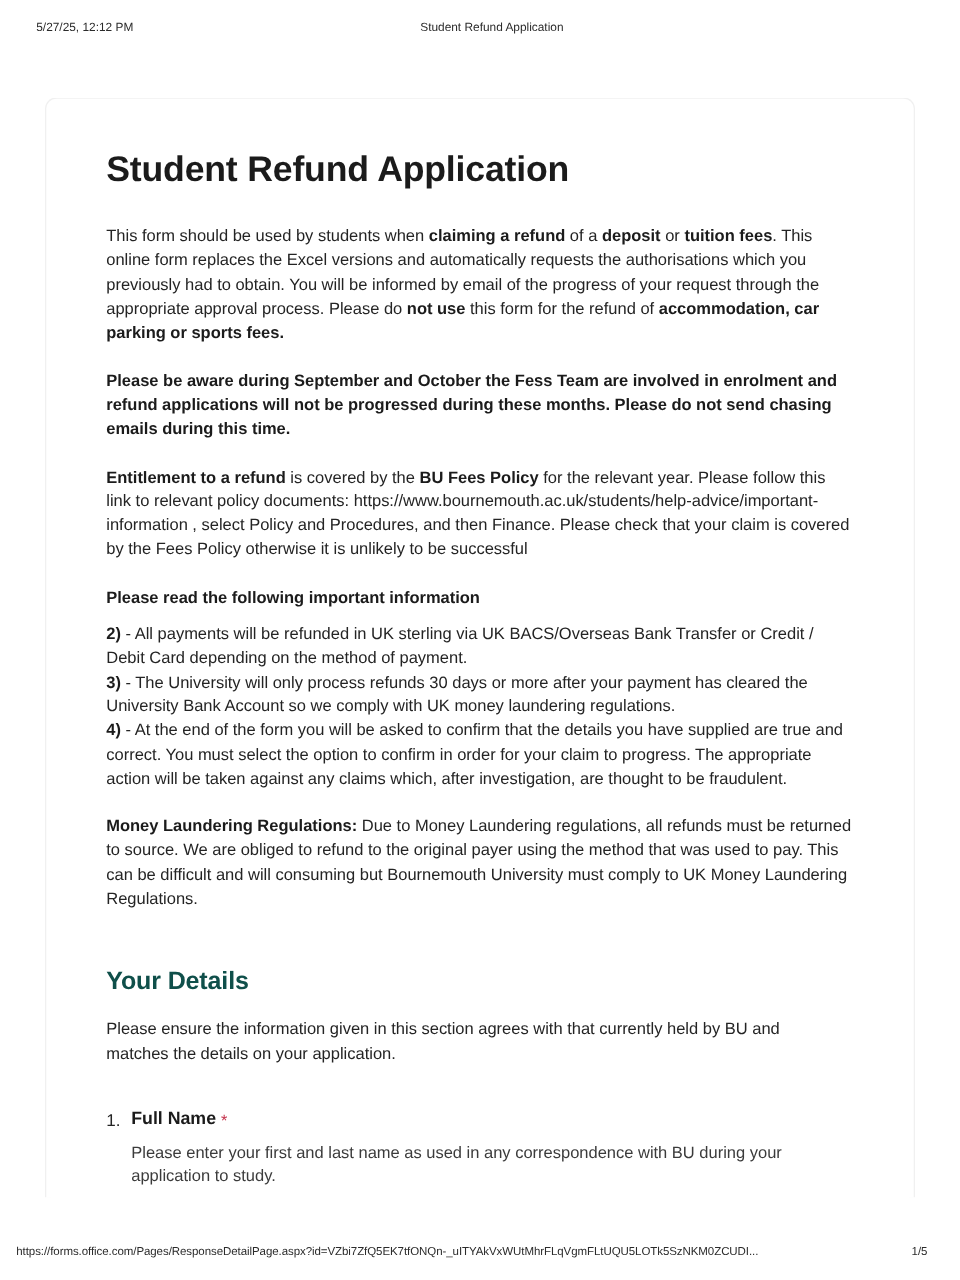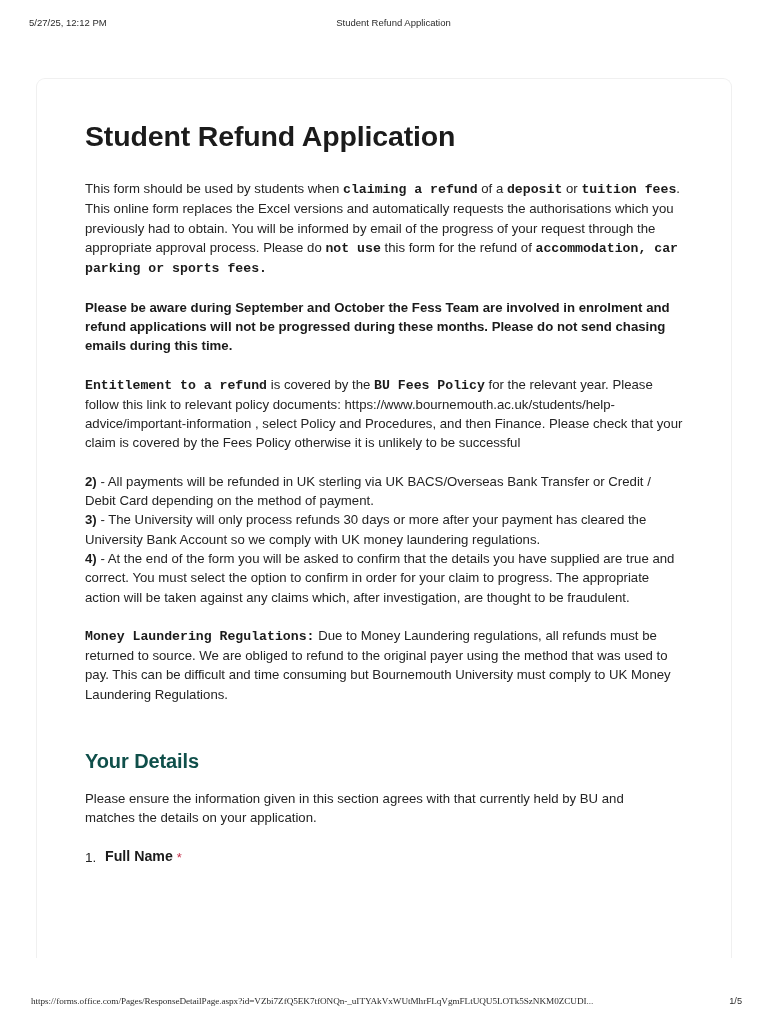--- a/index.html
+++ b/index.html
@@ -49,25 +49,24 @@
     position: absolute;
     left: 0;
     bottom: 12px;
     width: 768px;
     height: 16px;
     font-size: 9.2px;
     color: #2b2b2b;
   }
   .print-footer .pf-url {
     position: absolute;
-    left: 31px;
+    left: 13px;
     top: 0;
     white-space: nowrap;
     letter-spacing: -0.05px;
-    font-family: Liberation Serif, serif;
   }
   .print-footer .pf-page {
     position: absolute;
     right: 26px;
     top: 0;
     white-space: nowrap;
     text-align: center;
   }
 
   
@@ -98,21 +97,21 @@
     line-height: 1.2;
   }
 
   .para {
     font-size: 13.2px;
     line-height: 19.3px;
     color: #242424;
     margin: 0 0 19px 0;
     max-width: 636px;
   }
-  .para b, .para strong { font-weight: 700; color: #1b1b1b; font-family: Liberation Mono, monospace; }
+  .para b, .para strong { font-weight: 700; color: #1b1b1b; }
 
   .para.allbold {
     font-weight: 700;
     color: #1b1b1b;
   }
 
   .para.tight { margin-bottom: 10px; }
 
   .numlist {
     margin: 0 0 19px 0;
@@ -129,21 +128,21 @@
     font-weight: 700;
     color: #0f4f4a;
     margin: 46px 0 16px 0;
     letter-spacing: -0.1px;
   }
 
   .section-note {
     font-size: 13.2px;
     line-height: 19.3px;
     color: #242424;
-    margin: 0 0 19px 0;
+    margin: 0 0 34px 0;
     max-width: 580px;
   }
 
   
   .question {
     display: flex;
     align-items: flex-start;
     margin-top: 6px;
   }
   .q-num {
@@ -191,39 +190,41 @@
   <div class="card-inner">
 
     <h1 class="form-title">Student Refund Application</h1>
 
     <p class="para"><span>This form should be used by students when </span><b>claiming a refund</b><span> of a </span><b>deposit</b><span> or  </span><b>tuition fees</b><span>. This online form replaces the Excel versions and automatically requests the authorisations which you previously had to obtain. You will be informed by email of the progress of your request through the appropriate approval process. Please do </span><b>not use</b><span> this form for the refund of </span><b>accommodation, car parking or sports fees.</b></p>
 
     <p class="para allbold">Please be aware during September and October the Fess Team are involved in enrolment and refund applications will not be progressed during these months. Please do not send chasing emails during this time.</p>
 
     <p class="para"><b>Entitlement to a refund</b><span> is covered by the </span><b>BU Fees Policy</b><span> for the relevant year. Please follow this link to relevant policy documents: https://www.bournemouth.ac.uk/students/help-advice/important-information , select Policy and Procedures, and then Finance. Please check that your claim is covered by the Fees Policy otherwise it is unlikely to be successful</span></p>
 
+    <p class="para allbold tight">Please read the following important information</p>
 
     <div class="numlist">
       <p class="li"><b>2)</b><span> - All payments will be refunded in UK sterling via UK BACS/Overseas Bank Transfer or Credit / Debit Card depending on the method of payment.</span></p>
       <p class="li"><b>3)</b><span> - The University will only process refunds 30 days or more after your payment has cleared the University Bank Account so we comply with UK money laundering regulations.</span></p>
       <p class="li"><b>4)</b><span> - At the end of the form you will be asked to confirm that the details you have supplied are true and correct. You must select the option to confirm in order for your claim to progress. The appropriate action will be taken against any claims which, after investigation, are thought to be fraudulent.</span></p>
     </div>
 
-    <p class="para"><b>Money Laundering Regulations:</b><span>  Due to Money Laundering regulations, all refunds must be returned to source. We are obliged to refund to the original payer using the method that was used to pay.  This can be difficult and time consuming but Bournemouth University must comply to UK Money Laundering Regulations.</span></p>
+    <p class="para"><b>Money Laundering Regulations:</b><span>  Due to Money Laundering regulations, all refunds must be returned to source. We are obliged to refund to the original payer using the method that was used to pay.  This can be difficult and will consuming but Bournemouth University must comply to UK Money Laundering Regulations.</span></p>
 
     <h2 class="section-title">Your Details</h2>
     <p class="section-note">Please ensure the information given in this section agrees with that currently held by BU and matches the details on your application.</p>
 
     <div class="question">
       <div class="q-num">1.</div>
       <div class="q-body">
         <div class="q-title">
           <span>Full Name</span>
           <span class="q-required">*</span>
         </div>
+        <div class="q-desc">Please enter your first and last name as used in any correspondence with BU during your application to study.</div>
       </div>
     </div>
 
   </div>
 </div>
 
 <div class="print-footer">
   <span class="pf-url">https://forms.office.com/Pages/ResponseDetailPage.aspx?id=VZbi7ZfQ5EK7tfONQn-_uITYAkVxWUtMhrFLqVgmFLtUQU5LOTk5SzNKM0ZCUDI...</span>
   <span class="pf-page">1/5</span>
 </div>

